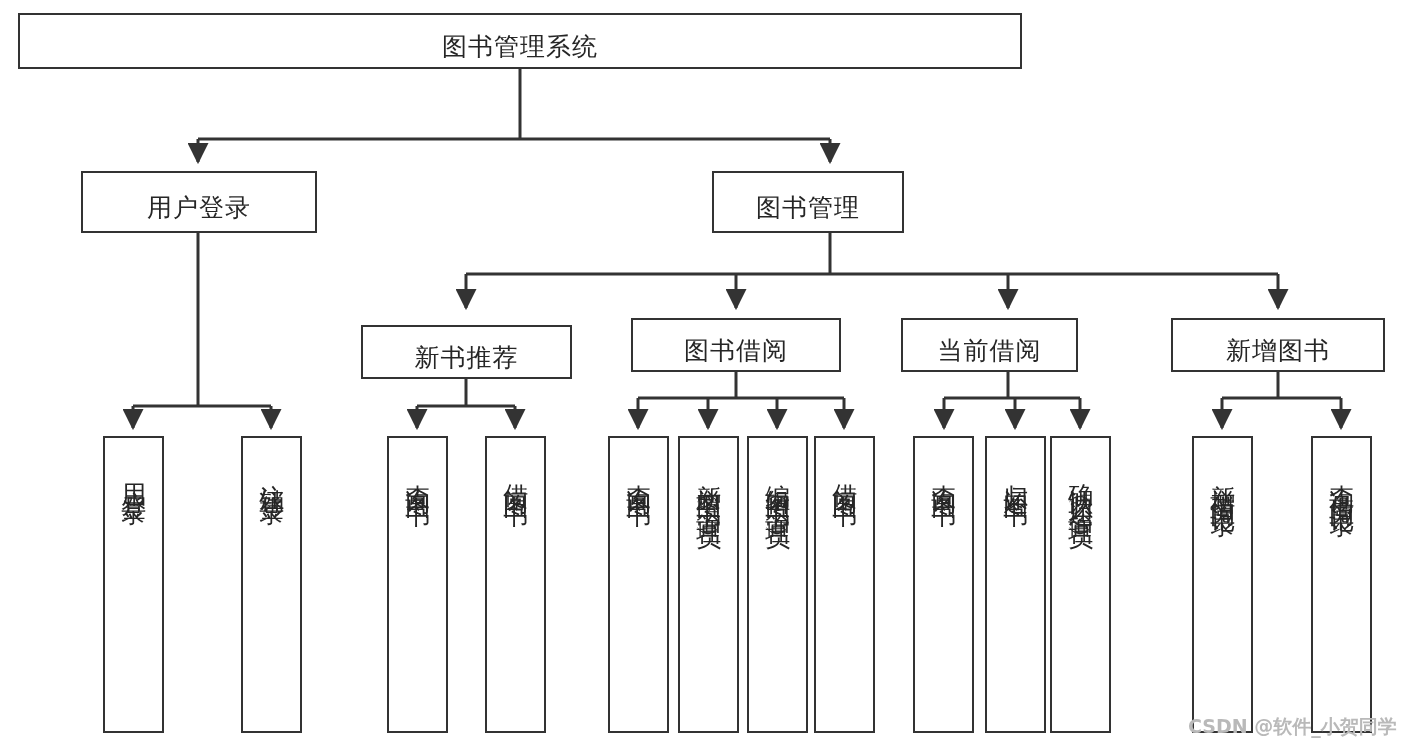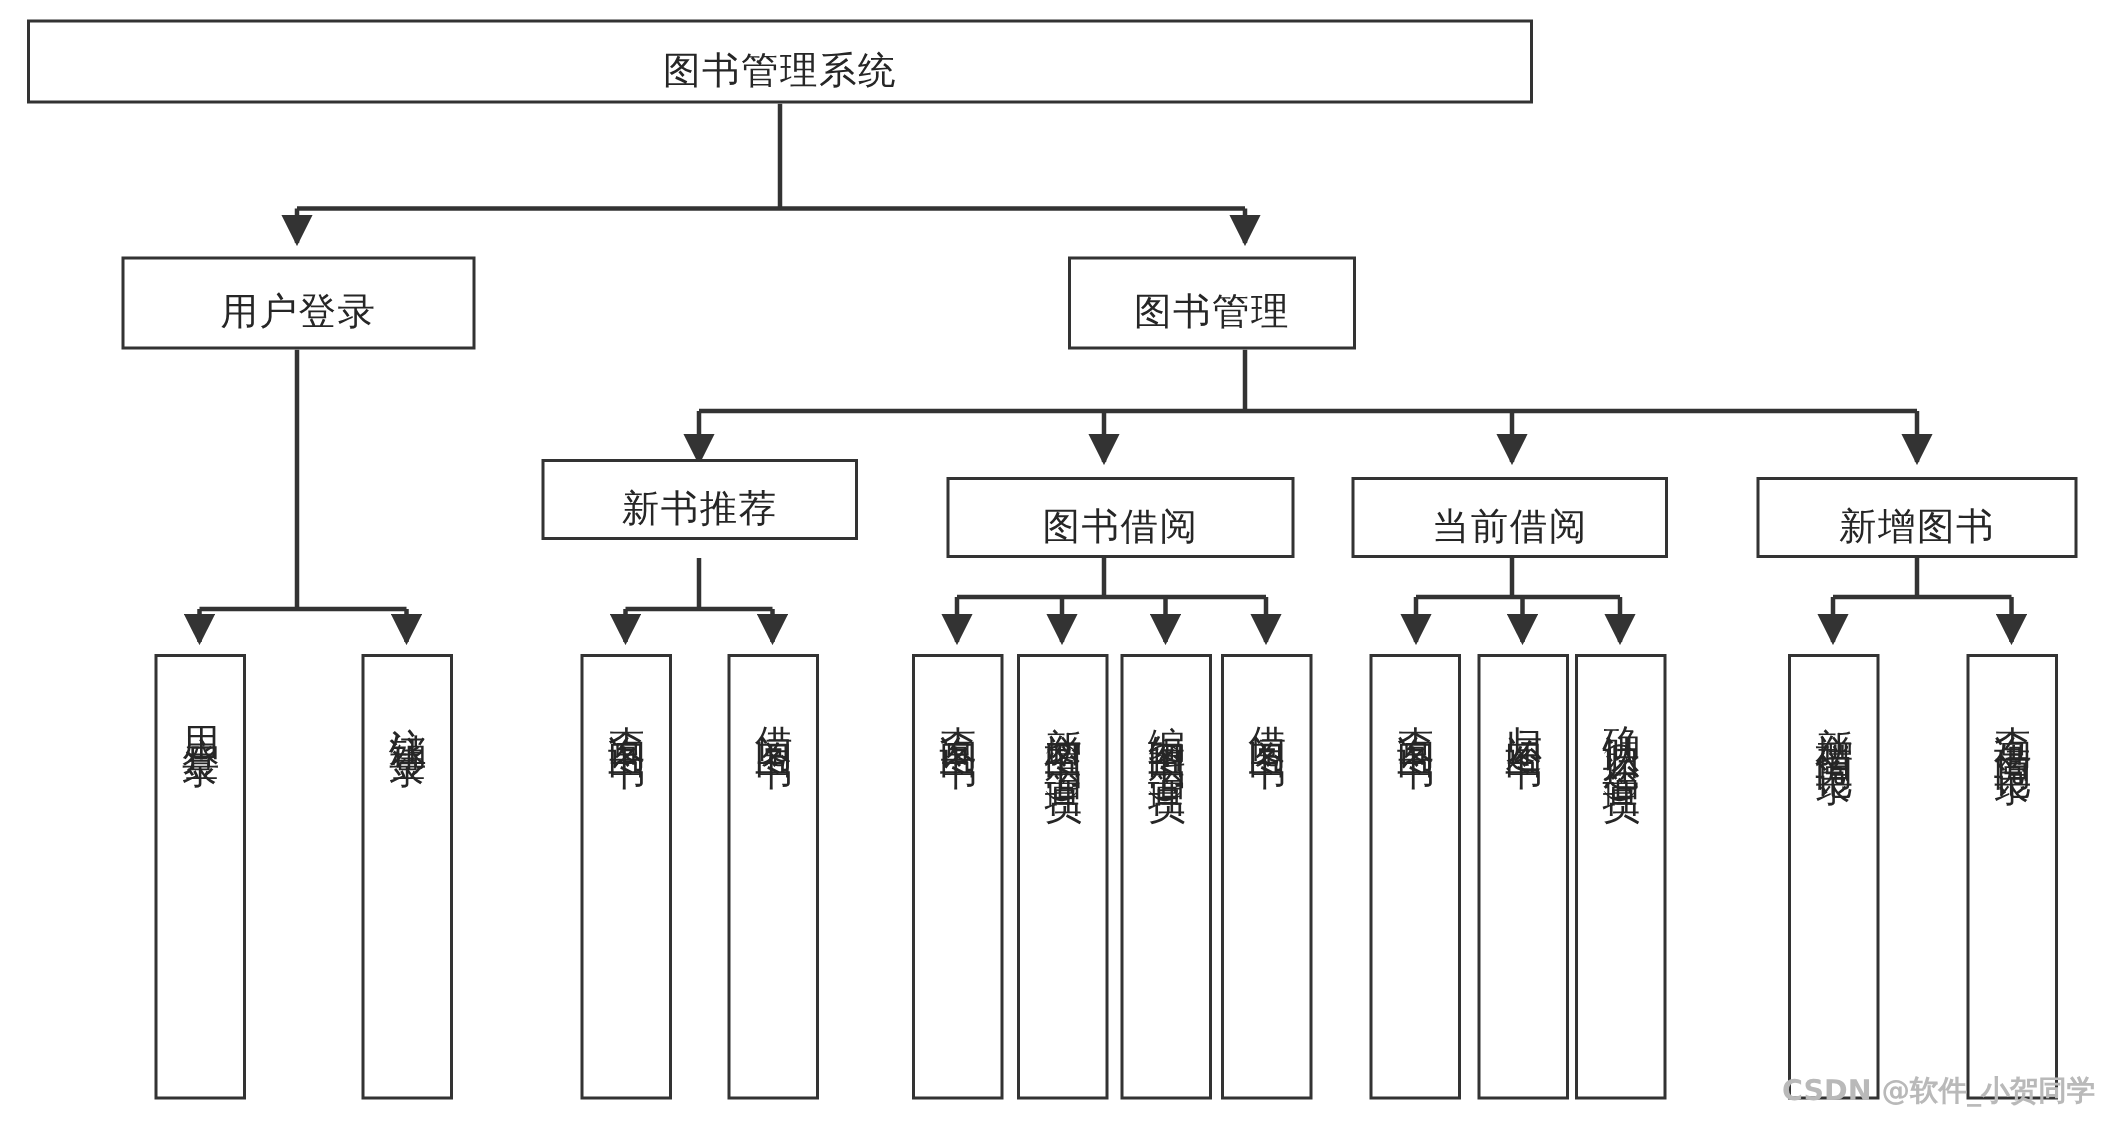--- a/index.html
+++ b/index.html
@@ -129,29 +129,29 @@
   </div>
 
   <div class="node horiz" style="left:81px; top:171px; width:236px; height:62px;">
     <span class="label">用户登录</span>
   </div>
 
   <div class="node horiz" style="left:712px; top:171px; width:192px; height:62px;">
     <span class="label">图书管理</span>
   </div>
 
-  <div class="node horiz" style="left:361px; top:306px; width:211px; height:54px;">
+  <div class="node horiz" style="left:361px; top:325px; width:211px; height:54px;">
     <span class="label">新书推荐</span>
   </div>
 
-  <div class="node horiz" style="left:631px; top:318px; width:232px; height:54px;">
+  <div class="node horiz" style="left:631px; top:318px; width:210px; height:54px;">
     <span class="label">图书借阅</span>
   </div>
 
-  <div class="node horiz" style="left:901px; top:318px; width:211px; height:54px;">
+  <div class="node horiz" style="left:901px; top:318px; width:177px; height:54px;">
     <span class="label">当前借阅</span>
   </div>
 
   <div class="node horiz" style="left:1171px; top:318px; width:214px; height:54px;">
     <span class="label">新增图书</span>
   </div>
 
   <div class="node vert" style="left:103px; top:436px; width:61px; height:297px;">
     <span class="label">用户登录</span>
   </div>

